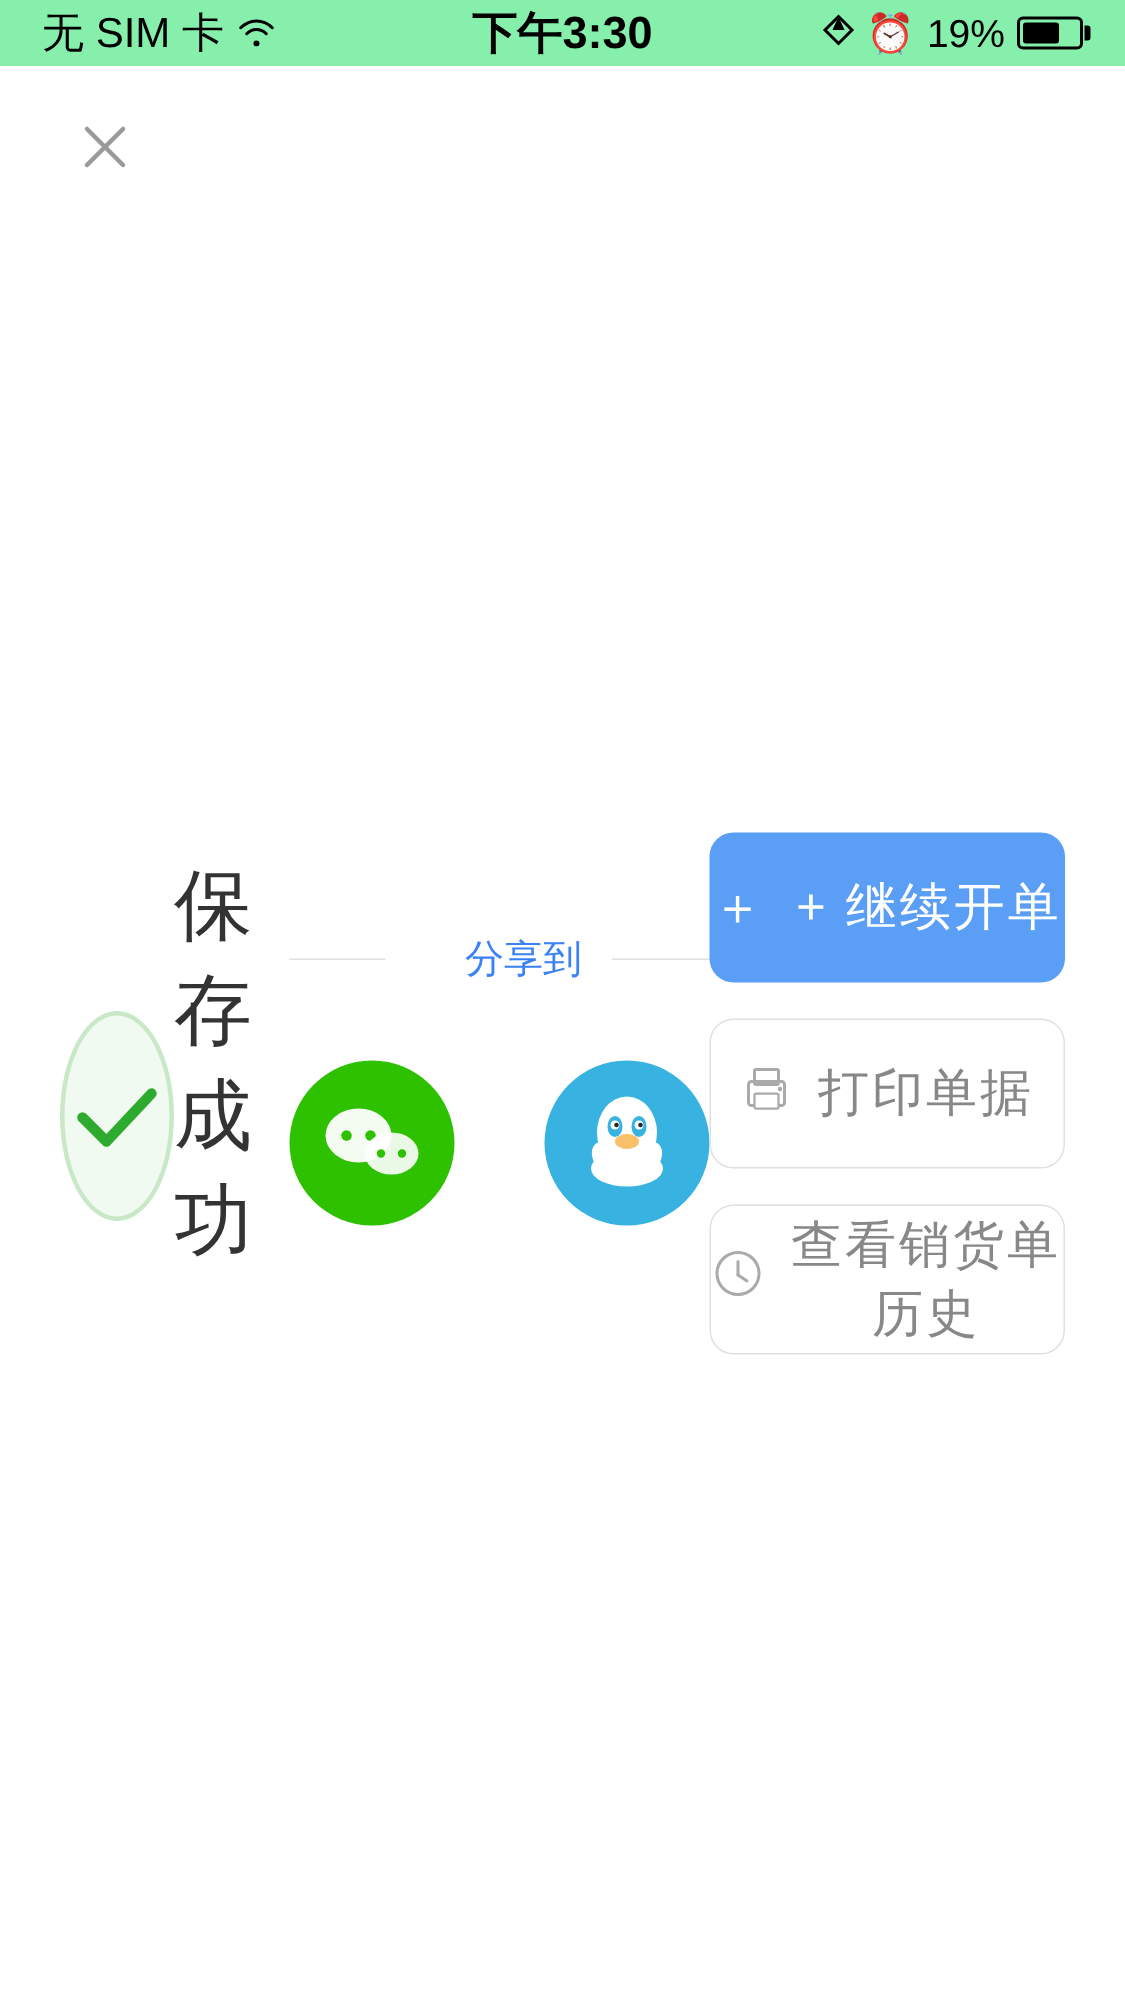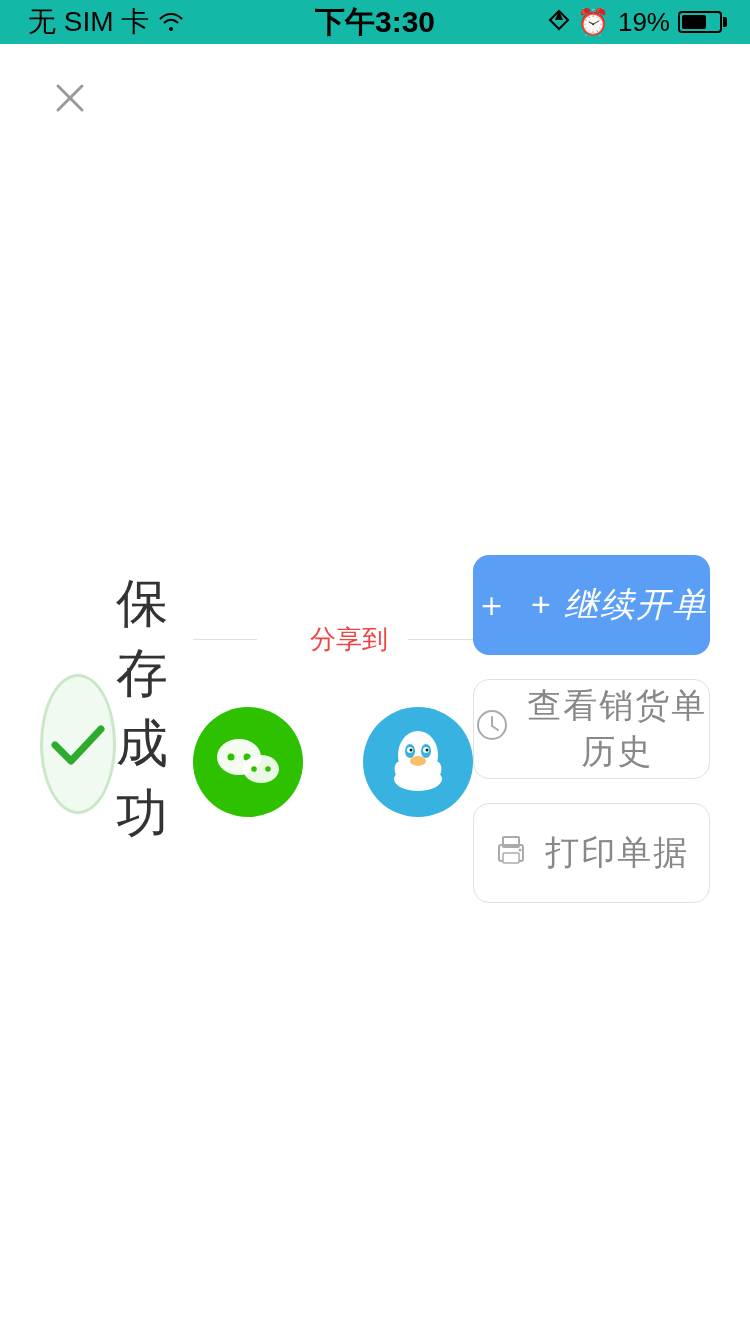--- a/index.html
+++ b/index.html
@@ -13,21 +13,21 @@
       flex-direction: column;
     }
 
     
     .status-bar {
       display: flex;
       justify-content: space-between;
       align-items: center;
       padding: 8px 28px 8px 28px;
       height: 44px;
-      background: #14b8a6;
+      background: #86efac;
     }
     .status-left {
       font-size: 28px;
       font-weight: 500;
       color: #000;
       display: flex;
       align-items: center;
       gap: 8px;
     }
     .status-center {
@@ -141,21 +141,21 @@
       width: 100%;
       gap: 20px;
     }
     .divider-line {
       flex: 1;
       height: 1px;
       background: #e0e0e0;
     }
     .share-label {
       font-size: 26px;
-      color: #ef4444;
+      color: #3b82f6;
       white-space: nowrap;
       margin-left: 33px;
     }
 
     .share-icons-row {
       display: flex;
       gap: 60px;
       margin-top: 50px;
     }
 
@@ -296,41 +296,41 @@
           <ellipse cx="46" cy="44" rx="7" ry="10" fill="white" transform="rotate(20 46 44)"></ellipse>
         </svg>
       </div>
     </div>
   </div>
 
   <div class="actions-section">
 
     <button class="btn-primary">
       <span>＋</span>
-      <span style="margin-left:4px;font-style:italic;">+ 继续开单</span>
-    </button>
-
-    <button class="btn-secondary">
-      <span>
-        <svg width="36" height="36" viewBox="0 0 36 36" fill="none">
-          <circle cx="18" cy="18" r="14" stroke="#aaa" stroke-width="2"></circle>
-          <line x1="18" y1="10" x2="18" y2="19" stroke="#aaa" stroke-width="2" stroke-linecap="round"></line>
-          <line x1="18" y1="19" x2="24" y2="23" stroke="#aaa" stroke-width="2" stroke-linecap="round"></line>
-        </svg>
-      </span>
-      <span>查看销货单历史</span>
+      <span style="margin-left:4px;">+ 继续开单</span>
     </button>
 
     <button class="btn-secondary">
       <span>
         <svg width="36" height="36" viewBox="0 0 36 36" fill="none">
           <rect x="6" y="14" width="24" height="16" rx="2" stroke="#aaa" stroke-width="2"></rect>
           <rect x="10" y="22" width="16" height="10" rx="1" fill="white" stroke="#aaa" stroke-width="1.5"></rect>
           <rect x="10" y="6" width="16" height="10" rx="1" stroke="#aaa" stroke-width="2"></rect>
           <circle cx="27" cy="19" r="1.5" fill="#aaa"></circle>
         </svg>
       </span>
       <span>打印单据</span>
     </button>
 
+    <button class="btn-secondary">
+      <span>
+        <svg width="36" height="36" viewBox="0 0 36 36" fill="none">
+          <circle cx="18" cy="18" r="14" stroke="#aaa" stroke-width="2"></circle>
+          <line x1="18" y1="10" x2="18" y2="19" stroke="#aaa" stroke-width="2" stroke-linecap="round"></line>
+          <line x1="18" y1="19" x2="24" y2="23" stroke="#aaa" stroke-width="2" stroke-linecap="round"></line>
+        </svg>
+      </span>
+      <span>查看销货单历史</span>
+    </button>
+
   </div>
 
 </div>
 
 </body></html>

